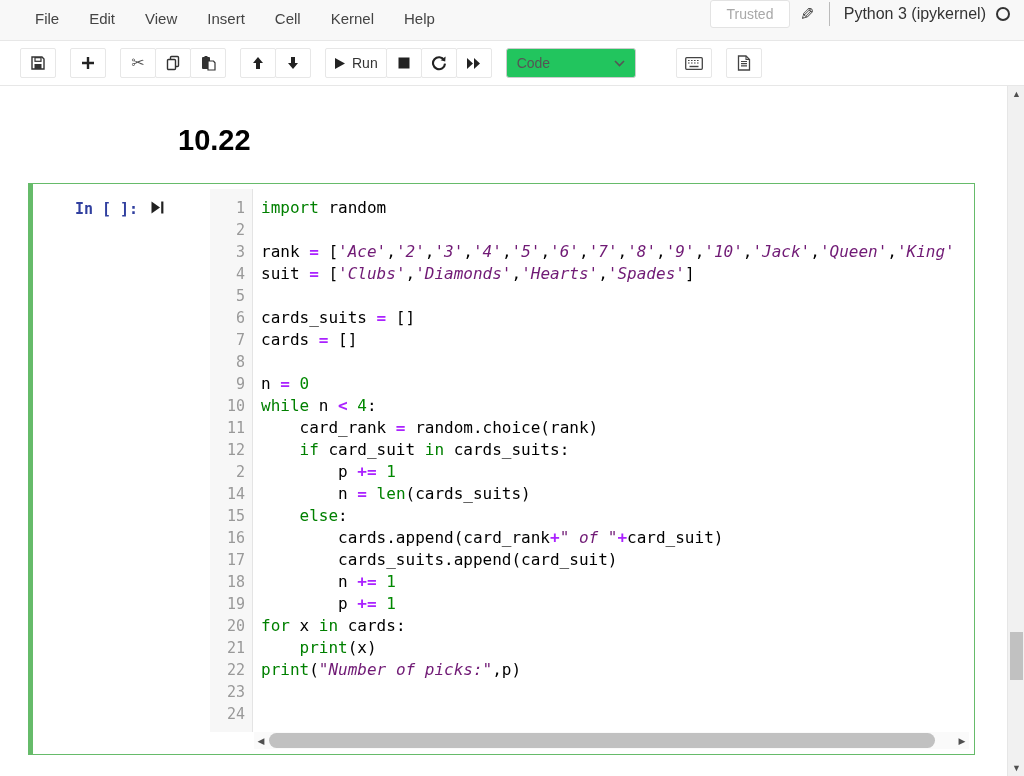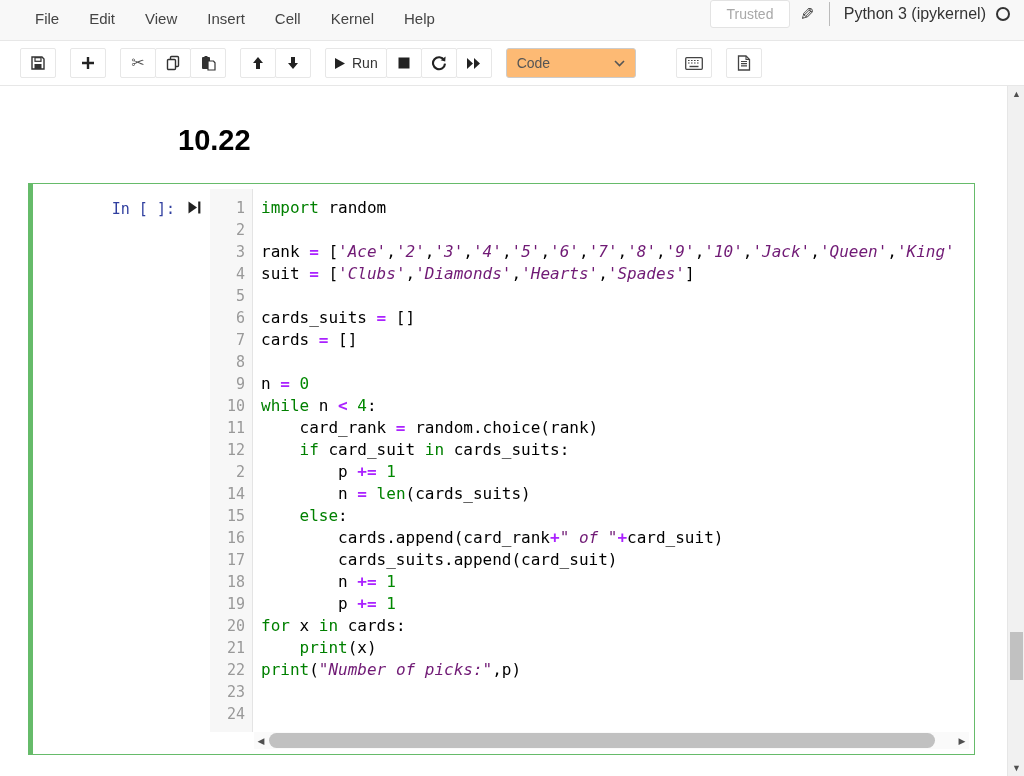--- a/index.html
+++ b/index.html
@@ -24,35 +24,35 @@
   .toolbar { height:45px; background:#fff; border-bottom:1px solid #e7e7e7;
     display:flex; align-items:center; padding:0 20px; gap:14px; }
   .btn-group { display:flex; }
   .tb-btn { min-width:36px; height:30px; background:#fff; border:1px solid #e7e7e7;
     border-radius:2px; display:flex; align-items:center; justify-content:center;
     color:#333; font-size:14px; gap:6px; padding:0 8px; }
   .btn-group .tb-btn + .tb-btn { margin-left:-1px; }
   .glyph { font-size:14px; color:#333; line-height:1; }
   .select-box { width:130px; height:30px; border:1px solid #ccc; border-radius:3px;
     display:flex; align-items:center; justify-content:space-between; padding:0 10px;
-    font-size:14px; color:#555; background:#fdba74; }
+    font-size:14px; color:#555; background:#22c55e; }
   .spacer { width:12px; }
 
   
   .main { position:absolute; left:0; top:86px; width:1024px; height:690px;
     background:#fff; overflow:hidden; }
   .md-heading { position:absolute; left:178px; top:38px; font-size:29px;
     font-weight:bold; color:#000; }
 
   
   .code-cell { position:absolute; left:28px; top:97px; width:947px; height:572px;
     background:#fff; border:1px solid #66bb6a; border-left:5px solid #66bb6a;
     display:flex; padding:5px; }
-  .prompt-col { width:172px; display:flex; justify-content:flex-end;
-    align-items:flex-start; gap:12px; padding:11px 8px 0 0; }
+  .prompt-col { width:172px; display:flex; justify-content:center;
+    align-items:flex-start; gap:12px; padding:11px 8px 0 0;font-weight:bold; }
   .prompt { font-family:"DejaVu Sans Mono","Liberation Mono",monospace;
     font-size:15px; color:#303f9f; }
   .editor { flex:1; display:flex; flex-direction:column; overflow:hidden; }
   .cm { flex:1; display:flex; overflow:hidden; }
   .gutter { width:43px; background:#f7f7f7; border-right:1px solid #e4e4e4;
     padding:8px 7px 0 0; text-align:right; color:#999;
     font-family:"DejaVu Sans Mono","Liberation Mono",monospace; font-size:15px; }
   .gutter div { height:22px; line-height:22px; }
   .code { flex:1; padding:8px 0 0 8px; overflow:hidden;
     font-family:"DejaVu Sans Mono","Liberation Mono",monospace; font-size:16px;

